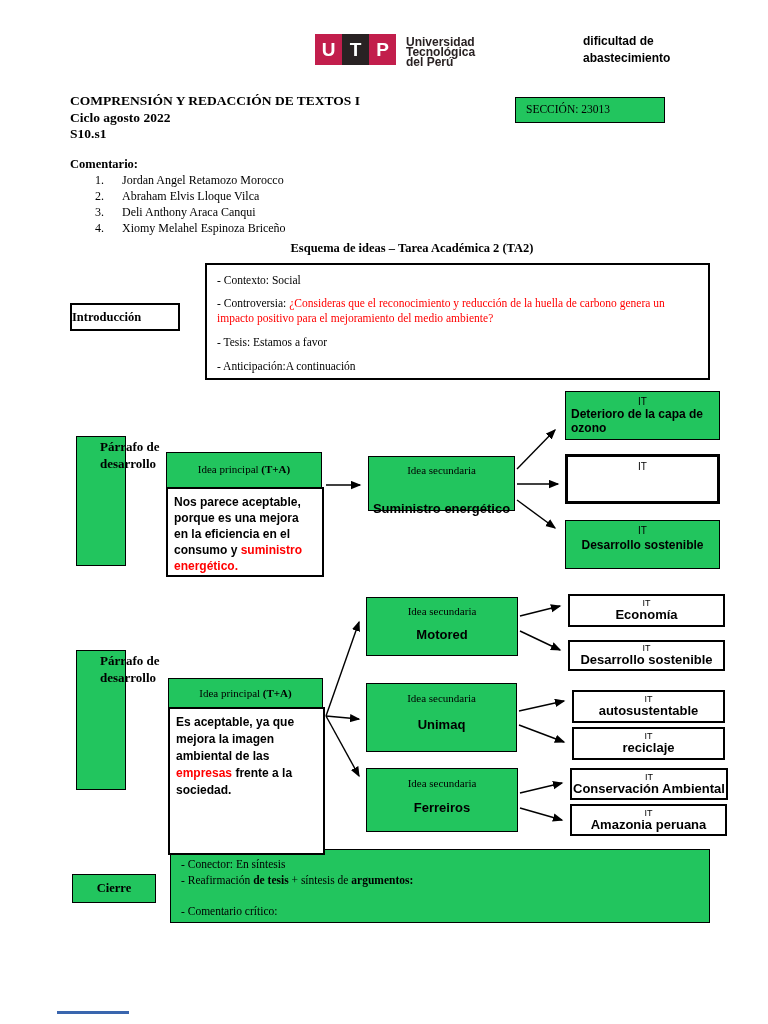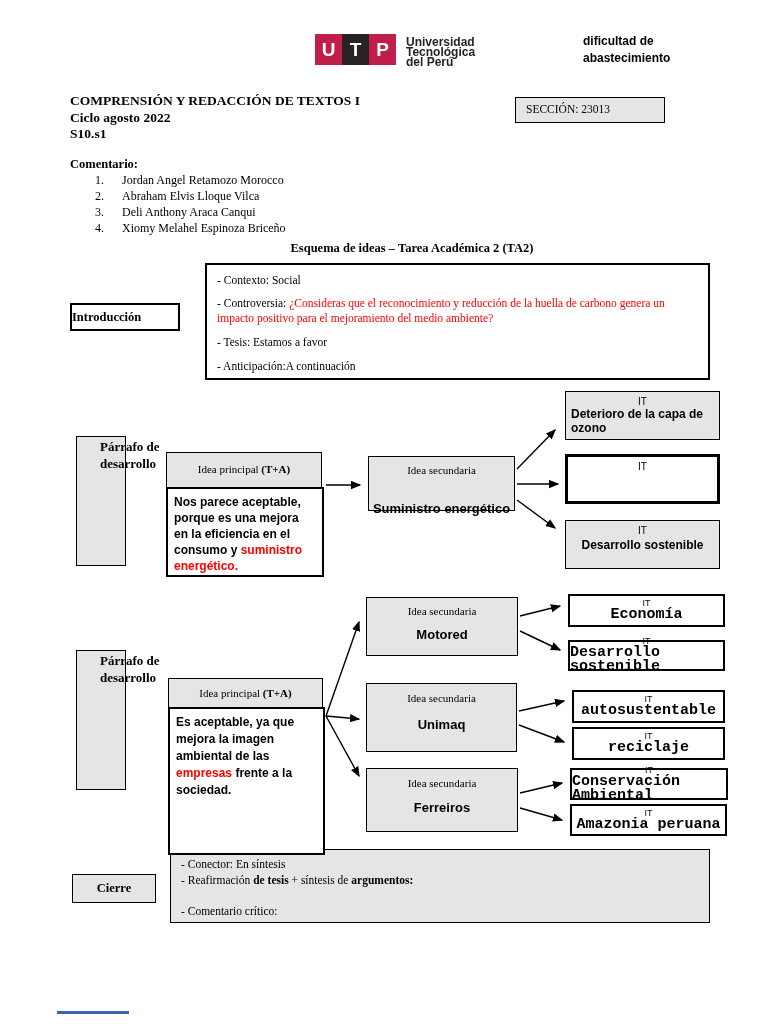--- a/index.html
+++ b/index.html
@@ -4,38 +4,38 @@
 <style>
   *{margin:0;padding:0;box-sizing:border-box}
   html,body{background:#fff}
   body{width:768px;height:1024px;position:relative;overflow:hidden;
        font-family:"Liberation Serif",serif;color:#000}
   .abs{position:absolute}
   .sans{font-family:"Liberation Sans",sans-serif}
   .b{font-weight:bold}
   .red{color:var(--accent-red,#f00)}
   .bx{border:2px solid #000;background:#fff}
-  .bx-thin{border:1.5px solid #000;background:#e5e5e5}
+  .bx-thin{border:1.5px solid #000;background:#22c55e}
   .z1{z-index:1}.z2{z-index:2}
   .sq{width:27px;height:31px;display:flex;align-items:center;justify-content:center;
       color:#fff;font-weight:bold;font-size:19px;font-family:"Liberation Sans",sans-serif}
   .sq-red{background:var(--logo-red,#c21e4c)}
   .sq-dark{background:var(--logo-dark,#292223)}
   .intro-line{font-size:11.5px;line-height:15px}
   .idea-head{font-size:11px;text-align:center}
   .idea-body{font-family:"Liberation Sans",sans-serif;font-weight:bold;font-size:12px;
              line-height:16px;padding:5px 6px}
   .sec-box{display:flex;flex-direction:column;align-items:center}
   .sec-label{font-family:"Liberation Sans",sans-serif;font-weight:bold;font-size:13px}
   .it-big{display:flex;flex-direction:column;align-items:center;padding-top:4px}
   .it-tag{font-family:"Liberation Sans",sans-serif;font-size:10px;line-height:11px}
   .it-big-label{font-family:"Liberation Sans",sans-serif;font-weight:bold;font-size:12px;line-height:14px;width:100%;padding:0 5px}
   .it-small{display:flex;flex-direction:column;align-items:center;justify-content:center}
   .it-small .it-tag{font-size:9px;line-height:9px}
-  .it-small-label{font-family:Liberation Mono, monospace;font-weight:bold;font-size:15px;line-height:14px}
+  .it-small-label{font-family:Liberation Sans, sans-serif;font-weight:bold;font-size:13px;line-height:14px}
   .par-label{font-size:13px;font-weight:bold;line-height:17px;white-space:nowrap}
   .cierre-line{font-size:11.5px;line-height:15px}
   svg.arrows{left:0;top:0;pointer-events:none}
   .blue-rule{background:var(--line-blue,#3a66ae)}
 </style>
 </head>
 <body>
 
 <div class="abs" style="left:315px;top:34px;display:flex">
   <div class="sq sq-red">U</div>

